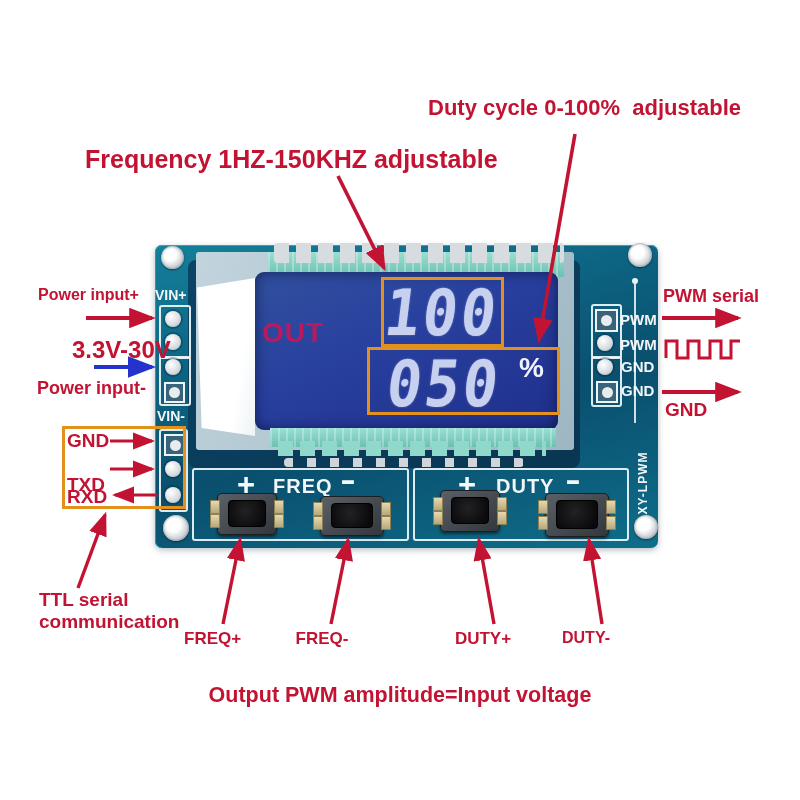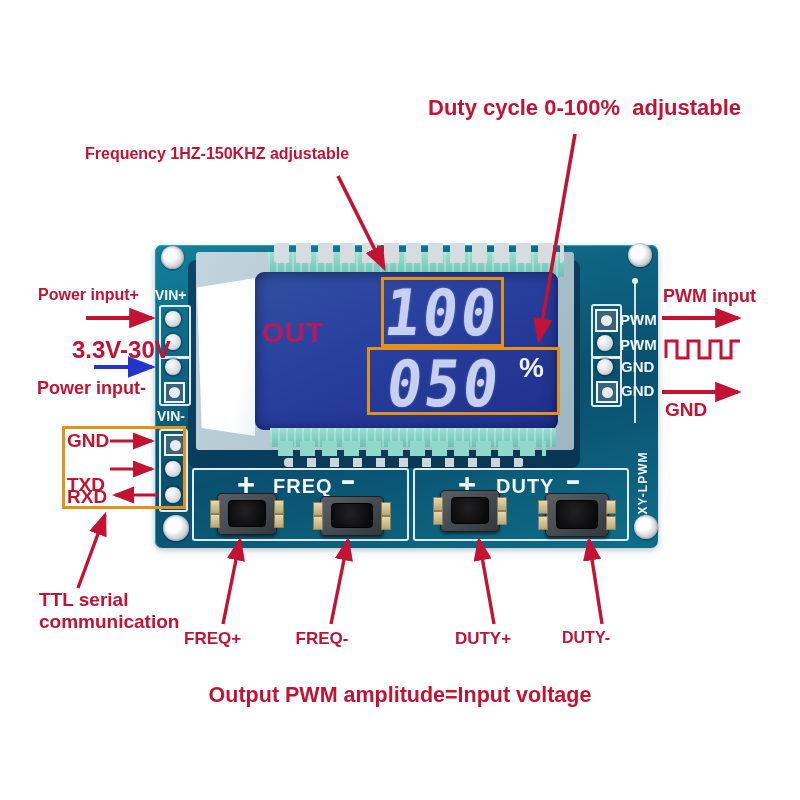--- a/index.html
+++ b/index.html
@@ -154,30 +154,30 @@
     <div class="lead" style="right:-8px;top:6px;"></div>
       <div class="lead" style="right:-8px;bottom:6px;"></div>
     </div>
 
   <div class="wht" style="left:607px;top:476px;width:72px;font-size:12px;letter-spacing:1px;text-align:center;transform:rotate(-90deg);">XY-LPWM</div>
 
   <div class="obox" style="left:381px;top:277px;width:117px;height:64px;"></div>
   <div class="obox" style="left:367px;top:347px;width:187px;height:62px;"></div>
   <div class="obox" style="left:62px;top:426px;width:118px;height:77px;"></div>
 
-  <div class="red" style="left:85px;top:145px;font-size:16px;">Frequency 1HZ-150KHZ adjustable</div>
+  <div class="red" style="left:85px;top:145px;font-size:25px;">Frequency 1HZ-150KHZ adjustable</div>
   <div class="red" style="left:428px;top:95px;font-size:22px;">Duty cycle 0-100%  adjustable</div>
   <div class="red" style="left:38px;top:286px;font-size:16px;text-align:center;">Power input+</div>
   <div class="red" style="left:72px;top:336px;font-size:24px;">3.3V-30V</div>
   <div class="red" style="left:37px;top:378px;font-size:18px;">Power input-</div>
   <div class="red" style="left:67px;top:430px;font-size:19px;">GND</div>
   <div class="red" style="left:67px;top:458px;font-size:19px;margin-top:16px;">TXD</div>
   <div class="red" style="left:67px;top:486px;font-size:19px;">RXD</div>
   <div class="red" style="left:39px;top:589px;font-size:19px;"><span>TTL serial</span><br><span>communication</span></div>
-  <div class="red" style="left:663px;top:286px;font-size:18px;">PWM input</div>
+  <div class="red" style="left:663px;top:286px;font-size:18px;">PWM serial</div>
   <div class="red" style="left:665px;top:399px;font-size:19px;">GND</div>
   <div class="red" style="left:184px;top:629px;width:80px;font-size:17px;text-align:left;">FREQ+</div>
   <div class="red" style="left:282px;top:629px;width:80px;font-size:17px;text-align:center;">FREQ-</div>
   <div class="red" style="left:443px;top:629px;width:80px;font-size:17px;text-align:center;">DUTY+</div>
   <div class="red" style="left:546px;top:629px;width:80px;font-size:16px;text-align:center;">DUTY-</div>
   <div class="red" style="left:4px;top:683px;width:792px;font-size:21.5px;text-align:center;">Output PWM amplitude=Input voltage</div>
 
   <svg class="overlay" width="800" height="800" viewBox="0 0 800 800">
     <defs>
       <marker id="ar" markerUnits="strokeWidth" markerWidth="7" markerHeight="5.4" refX="6" refY="2.7" orient="auto">

